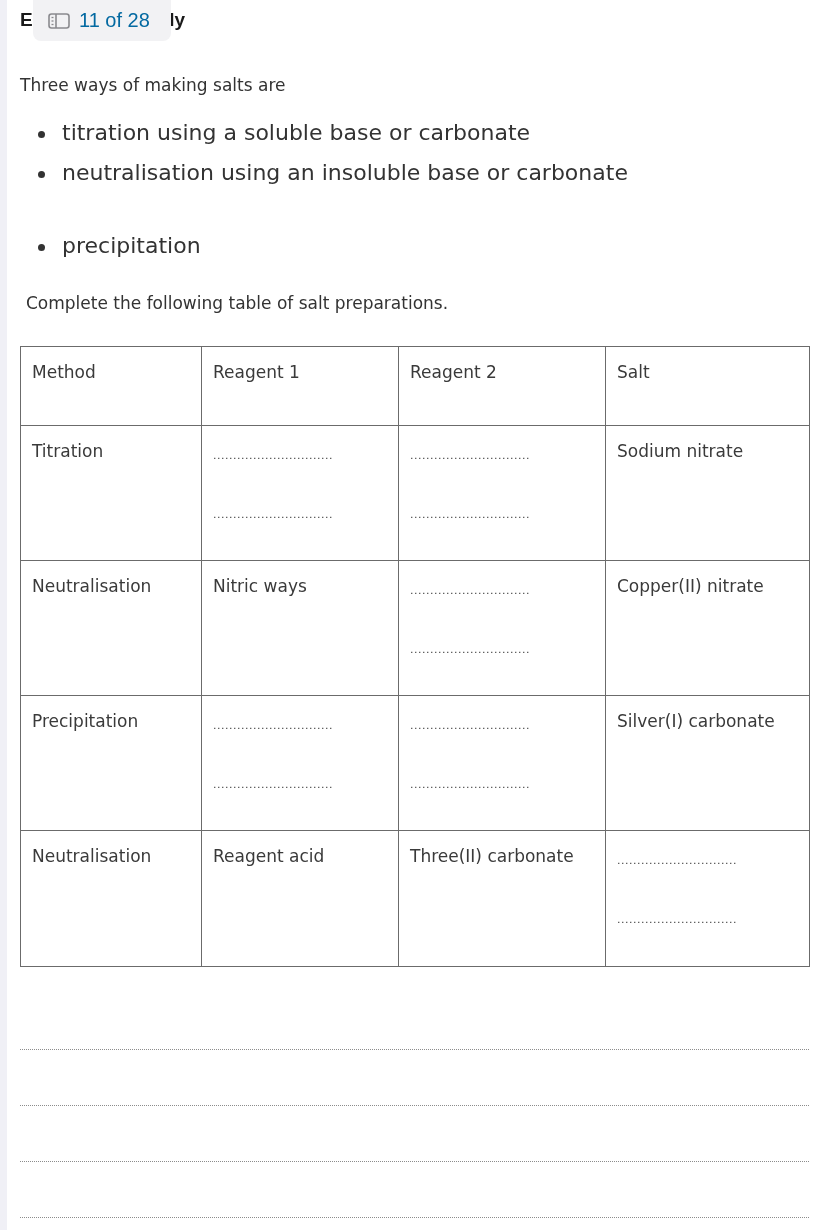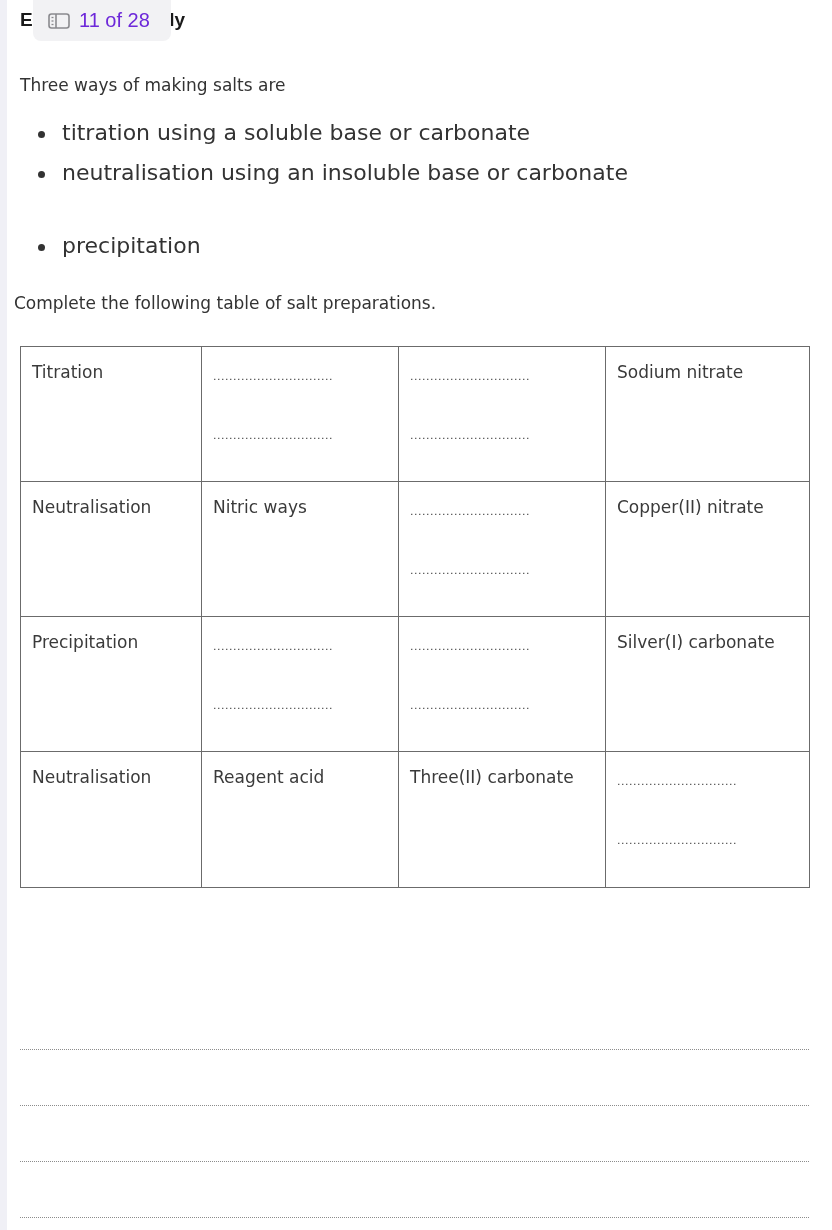--- a/index.html
+++ b/index.html
@@ -14,28 +14,28 @@
       position: absolute; left: 20px; top: 9px;
       font-family: "Liberation Sans", sans-serif; font-weight: bold; font-size: 19px; color: #1a1a1a;
       white-space: nowrap;
     }
     .page-pill {
       position: absolute; left: 33px; top: 0; width: 138px; height: 41px;
       background: #f2f2f4; border-radius: 0 0 8px 8px;
       display: flex; align-items: center; box-sizing: border-box; padding-left: 15px;
     }
     .page-pill .pill-icon { width: 22px; height: 16px; display: inline-block; margin-right: 9px; }
-    .page-pill .pill-text { font-family: "Liberation Sans", sans-serif; font-size: 20px; color: #6d28d9; }
+    .page-pill .pill-text { font-family: "Liberation Sans", sans-serif; font-size: 20px; color: #0369a1; }
     .intro { position: absolute; left: 20px; top: 74px; font-size: 17px; line-height: 22px; }
     .bullets { position: absolute; left: 0; top: 0; margin: 0; padding: 0; list-style: none; }
     .bullets li { position: absolute; left: 62px; font-size: 22px; line-height: 22px; white-space: nowrap; }
     .bullets li::before {
       content: ""; position: absolute; left: -24px; top: 9px; width: 7px; height: 7px; border-radius: 50%; background: #333;
     }
-    .instruction { position: absolute; left: 14px; top: 292px; font-size: 17px; line-height: 22px; }
+    .instruction { position: absolute; left: 26px; top: 292px; font-size: 17px; line-height: 22px; }
     table.salts {
       position: absolute; left: 20px; top: 346px;
       border-collapse: collapse; table-layout: fixed;
     }
     table.salts td {
       border: 1.5px solid #6b6b6b; vertical-align: top; padding: 0 0 0 11px;
       font-size: 17px; line-height: 22px; color: #3a3a3a; position: relative;
     }
     .cell-text { display: block; padding-top: 14px; }
     .blank { display: block; font-size: 11px; letter-spacing: 0.5px; color: #444; line-height: 11px; white-space: nowrap; overflow: hidden; width: 146px; }
@@ -79,20 +79,34 @@
 <div class="instruction">Complete the following table of salt preparations.</div>
 
 <table class="salts">
   <colgroup>
     <col style="width:181px">
       <col style="width:197px">
       <col style="width:207px">
       <col style="width:204px">
   </colgroup>
   <tbody>
+      <tr style="height:79px">
+    <td>
+          <span class="cell-text">Method</span>
+        </td>
+    <td>
+          <span class="cell-text">Reagent 1</span>
+        </td>
+    <td>
+          <span class="cell-text">Reagent 2</span>
+        </td>
+    <td>
+          <span class="cell-text">Salt</span>
+        </td>
+  </tr>
   <tr style="height:135px">
     <td>
           <span class="cell-text">Titration</span>
         </td>
     <td>
       <span class="blank first">..............................</span>
       <span class="blank second">..............................</span>
     </td>
     <td>
       <span class="blank first">..............................</span>

